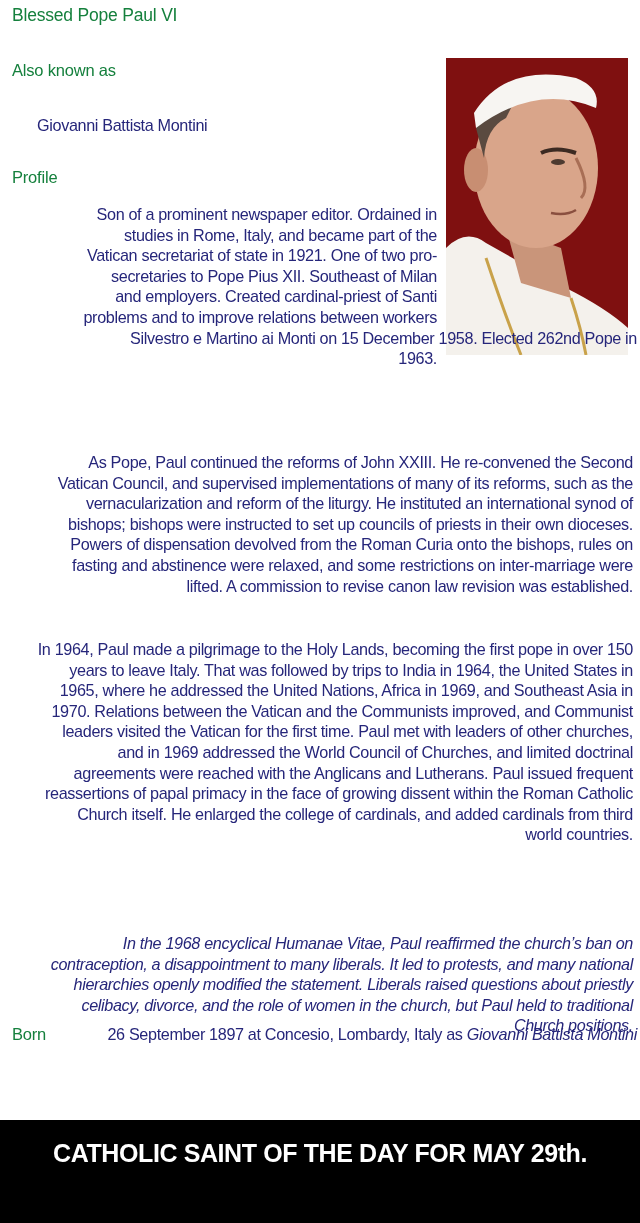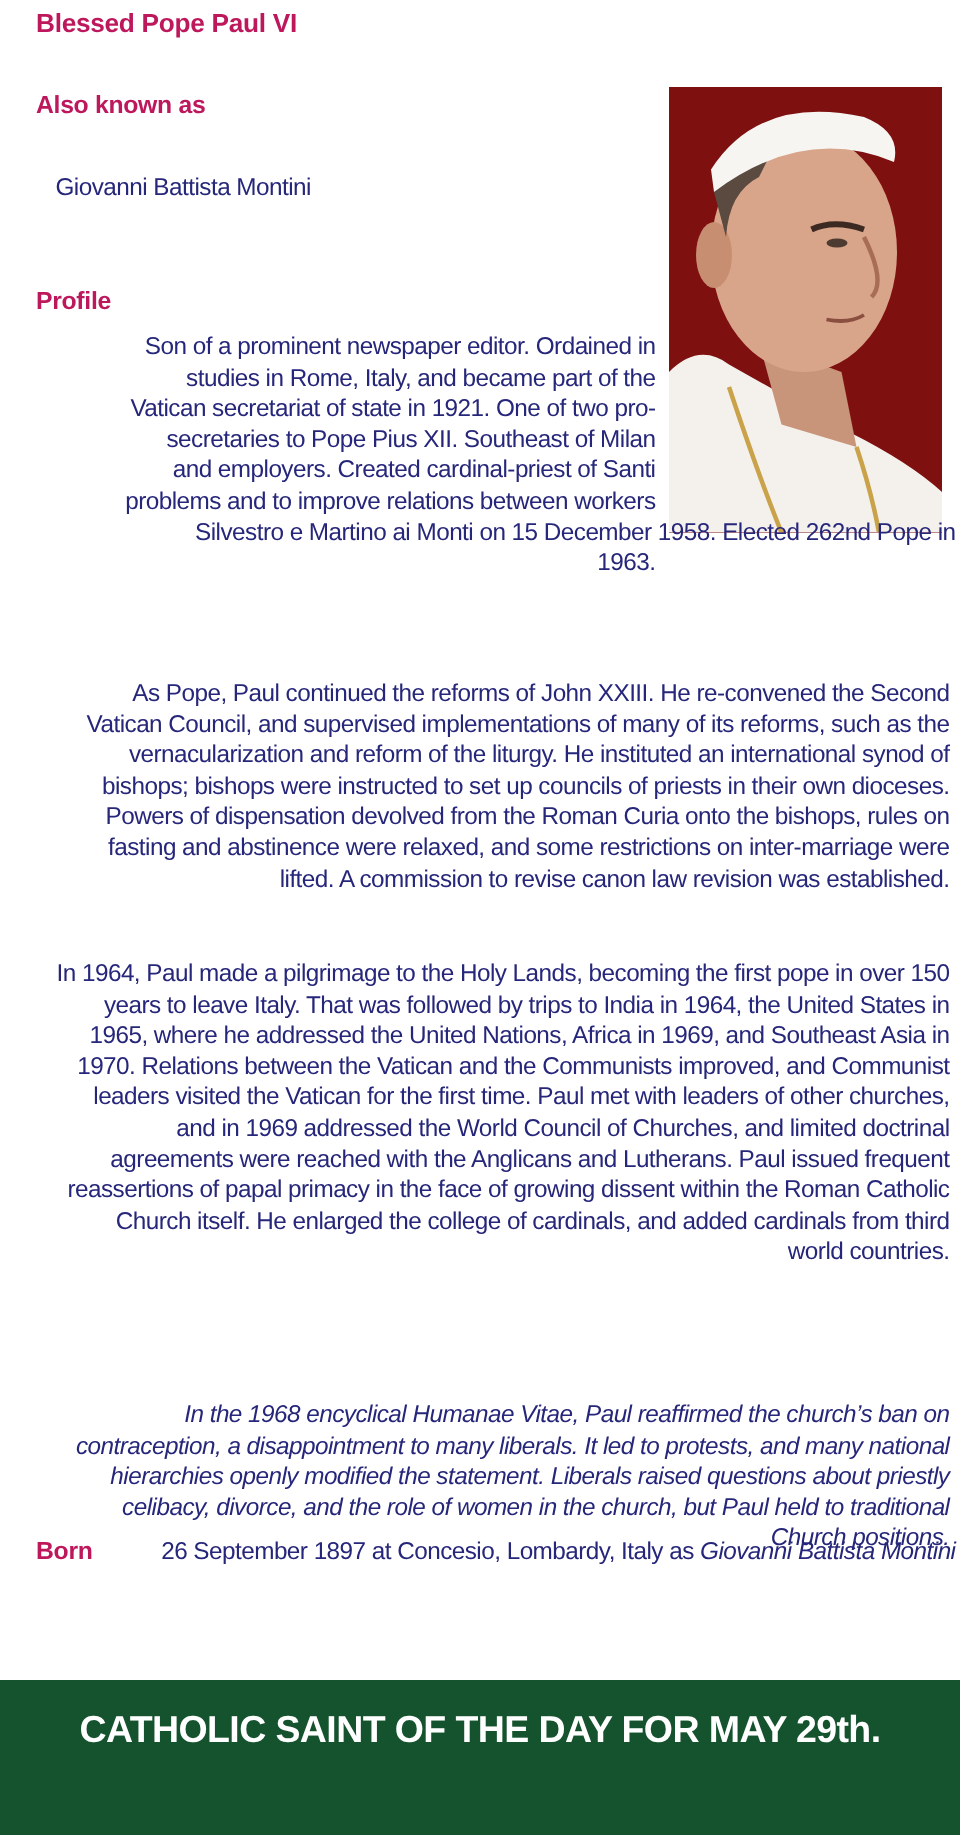--- a/index.html
+++ b/index.html
@@ -1,46 +1,46 @@
 <!DOCTYPE html>
 <html><head>
   <meta charset="utf-8">
   <style>
     html, body { margin: 0; padding: 0; }
     body {
       width: 640px; height: 1223px; overflow: hidden; background: #ffffff;
       font-family: "Liberation Sans", sans-serif; color: #23237a; position: relative;
     }
     .page { position: absolute; left: 0; top: 0; width: 640px; height: 1120px; }
-    .h { position: absolute; left: 24px; font-weight: bold; font-size: 16.5px; color: #be185d; letter-spacing: -0.2px; }
+    .h { position: absolute; left: 12px; font-weight: normal; font-size: 16.5px; color: #15803d; letter-spacing: -0.2px; }
     .title { top: 5px; font-size: 17.5px; }
     .p { position: absolute; left: 37px; font-size: 16.2px; line-height: 20.6px; letter-spacing: -0.35px; color: #26267a; margin: 0; text-align: right; }
     .portrait {
       position: absolute; left: 446px; top: 58px; width: 182px; height: 297px;
       background: linear-gradient(180deg, #7a0f0f 0%, #8a1212 50%, #7a0d0d 100%); overflow: hidden;
     }
     .portrait svg { display: block; }
     .banner {
-      position: absolute; left: 0; top: 1120px; width: 640px; height: 103px; background: #14532d;
+      position: absolute; left: 0; top: 1120px; width: 640px; height: 103px; background: #000000;
       color: #ffffff; text-align: center; font-weight: bold; font-size: 25px; line-height: 32px;
       letter-spacing: -0.4px; padding-top: 17px; box-sizing: border-box;
     }
     .emoji { font-size: 22px; letter-spacing: 4px; }
     .born-val i { font-style: italic; }
   </style>
 </head>
 <body>
 
 <div class="page">
   <div class="h title">Blessed Pope Paul VI</div>
 
   <div class="h" style="top:61px;">Also known as</div>
   <div class="p" style="top:115px;">Giovanni Battista Montini</div>
 
-  <div class="h" style="top:168px;margin-top:24px;">Profile</div>
+  <div class="h" style="top:168px;">Profile</div>
 
   <div class="portrait">
     <svg width="182" height="297" viewBox="0 0 182 297">
       <rect width="182" height="297" fill="#7f1010"></rect>
 
       <path d="M0 190 Q20 170 40 185 L120 230 Q160 250 182 270 L182 297 L0 297 Z" fill="#f4f1ec"></path>
       <path d="M40 200 Q60 260 75 297" stroke="#c9a24a" stroke-width="3" fill="none"></path>
       <path d="M125 240 Q135 270 140 297" stroke="#c9a24a" stroke-width="3" fill="none"></path>
 
       <path d="M60 170 L115 190 L125 240 L75 225 Z" fill="#c9957a"></path>
@@ -54,21 +54,21 @@
       <ellipse cx="112" cy="104" rx="7" ry="3" fill="#4d3a30"></ellipse>
 
       <path d="M130 100 Q145 130 135 140" stroke="#a86e55" stroke-width="3" fill="none"></path>
 
       <path d="M105 155 Q120 158 130 152" stroke="#8a4f3f" stroke-width="2.5" fill="none"></path>
 
       <path d="M28 55 Q60 5 130 20 Q155 30 150 50 Q90 25 30 70 Z" fill="#f7f5f2"></path>
     </svg>
   </div>
 
-  <div class="p" style="top:221px; width:400px;">
+  <div class="p" style="top:204px; width:400px;">
     <div>Son of a prominent newspaper editor. Ordained in</div>
     <div>studies in Rome, Italy, and became part of the</div>
     <div>Vatican secretariat of state in 1921. One of two pro-</div>
     <div>secretaries to Pope Pius XII. Southeast of Milan</div>
     <div>and employers. Created cardinal-priest of Santi</div>
     <div>problems and to improve relations between workers</div>
     <div style="width:600px;">Silvestro e Martino ai Monti on 15 December 1958. Elected 262nd Pope in</div>
     <div>1963.</div>
   </div>
 

